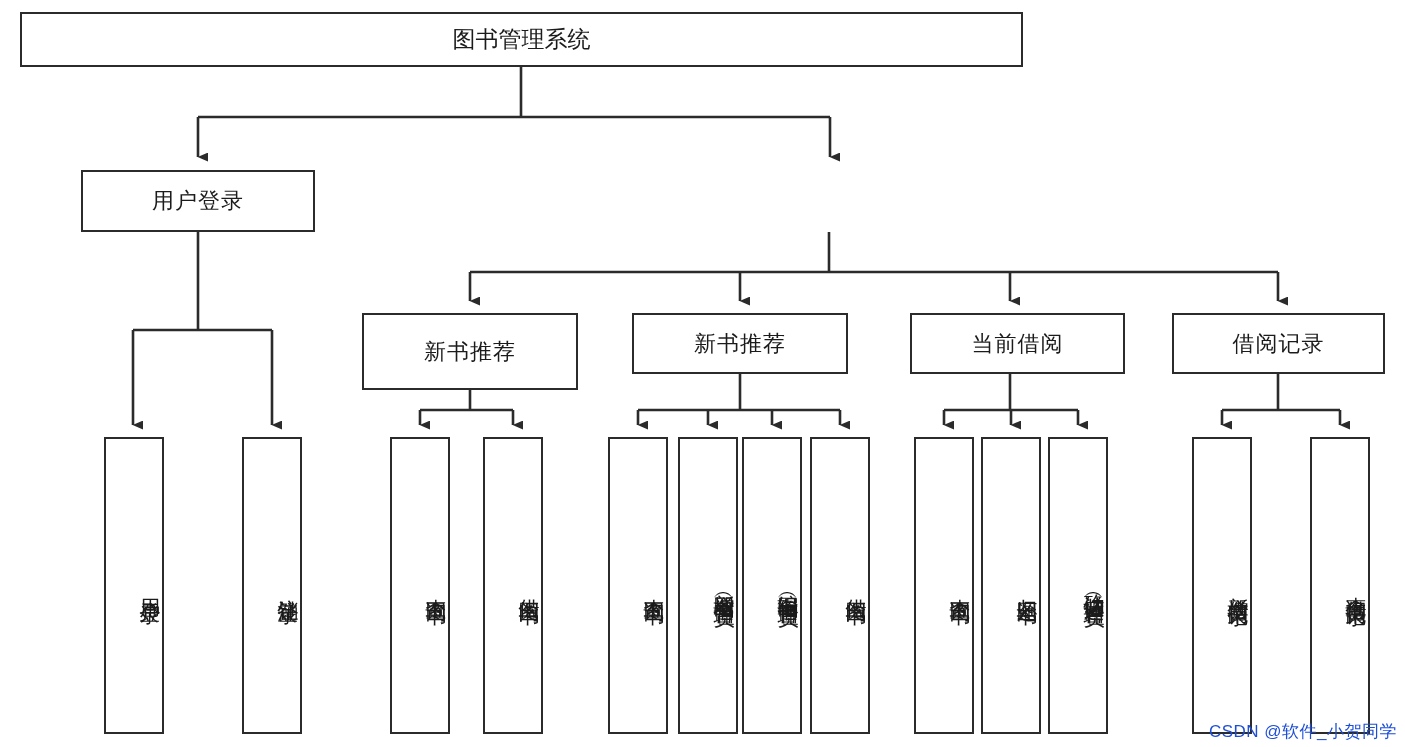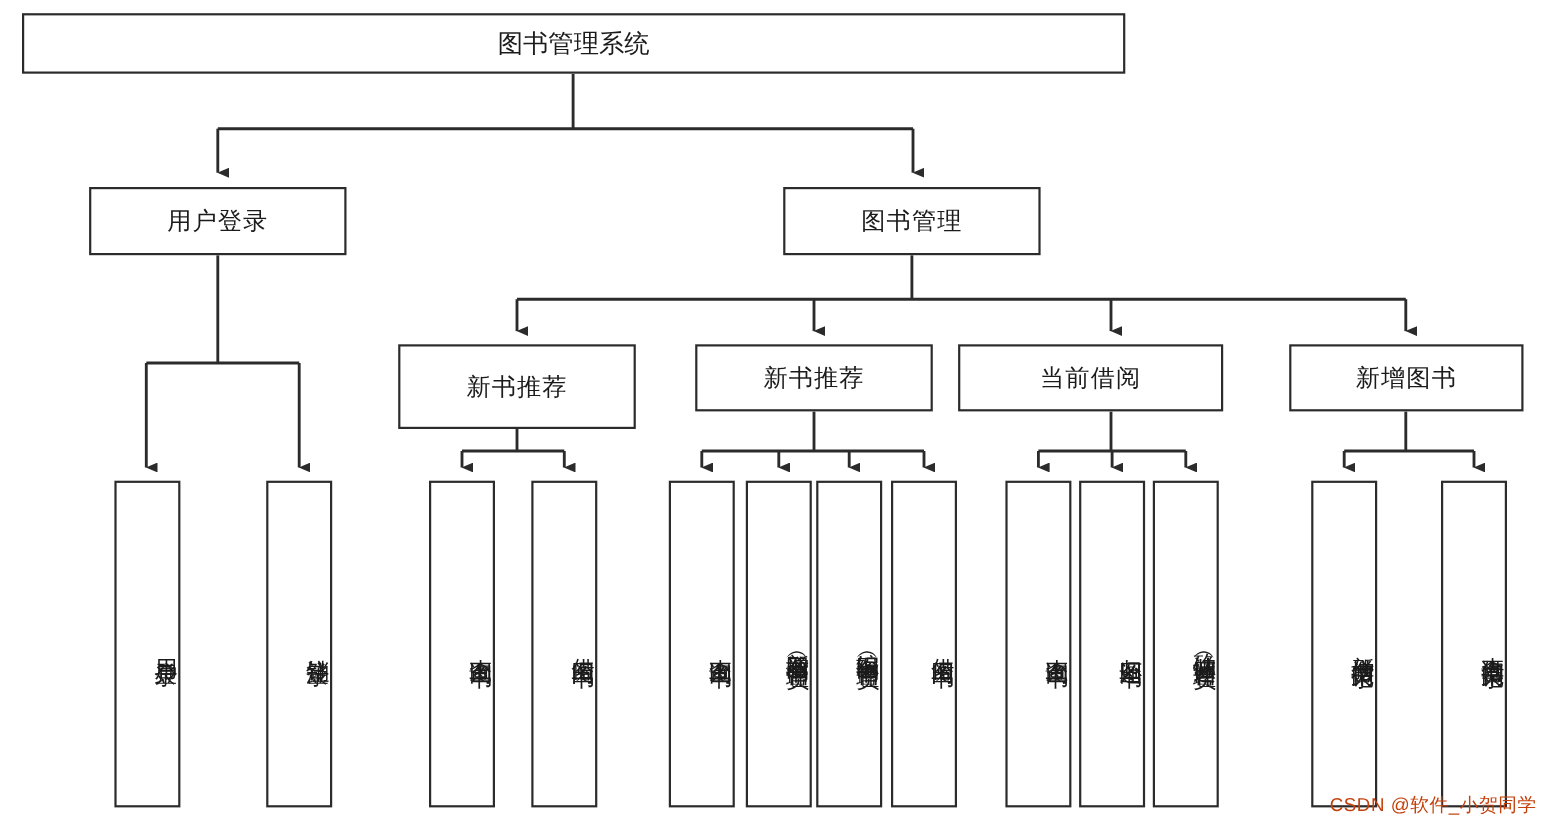--- a/index.html
+++ b/index.html
@@ -12,21 +12,21 @@
         border:2.5px solid #2b2b2b;display:flex;align-items:center;
         justify-content:center;color:#1b1b1b;}
   .node.h{font-size:22px;letter-spacing:1px;}
   .node.root{font-size:23px;}
   .node.leaf{writing-mode:vertical-rl;text-orientation:upright;
              font-size:21px;line-height:1.18;letter-spacing:2px;
              padding:10px 0;align-items:flex-start;justify-content:center;
              white-space:pre-wrap;}
   .node.leaf span{writing-mode:vertical-rl;text-orientation:upright;
                   display:block;}
-  .wm{position:absolute;right:8px;bottom:4px;font-size:17px;color:#c2410c;
+  .wm{position:absolute;right:8px;bottom:4px;font-size:17px;color:#1d4ed8;
       letter-spacing:0.5px;white-space:nowrap;}
 </style>
 </head>
 <body>
 
 <div id="stage">
 
   <svg id="wires" viewBox="0 0 1405 747" xmlns="http://www.w3.org/2000/svg">
     <defs>
       <marker id="arw" markerWidth="9" markerHeight="11" refX="4.5" refY="10.2" orient="auto" markerUnits="userSpaceOnUse">
@@ -77,35 +77,32 @@
     </g>
   </svg>
 
   <div class="node root" style="left:20px;top:12px;width:1003px;height:55px;">
     <span>图书管理系统</span>
   </div>
 
   <div class="node h" style="left:81px;top:170px;width:234px;height:62px;">
     <span>用户登录</span>
   </div>
-  <div class="node h" style="left:712px;top:170px;width:234px;height:62px;">
-    <span>图书管理</span>
-  </div>
 
   <div class="node h" style="left:362px;top:313px;width:216px;height:77px;">
     <span>新书推荐</span>
   </div>
   <div class="node h" style="left:632px;top:313px;width:216px;height:61px;">
     <span>新书推荐</span>
   </div>
-  <div class="node h" style="left:871px;top:313px;width:241px;height:61px;">
+  <div class="node h" style="left:910px;top:313px;width:215px;height:61px;">
     <span>当前借阅</span>
   </div>
   <div class="node h" style="left:1172px;top:313px;width:213px;height:61px;">
-    <span>新增图书</span>
+    <span>借阅记录</span>
   </div>
 
   <div class="node leaf" style="left:104px;top:437px;width:60px;height:297px;">
     <span>用户登录</span>
   </div>
   <div class="node leaf" style="left:242px;top:437px;width:60px;height:297px;">
     <span>注销登录</span>
   </div>
 
   <div class="node leaf" style="left:390px;top:437px;width:60px;height:297px;">

